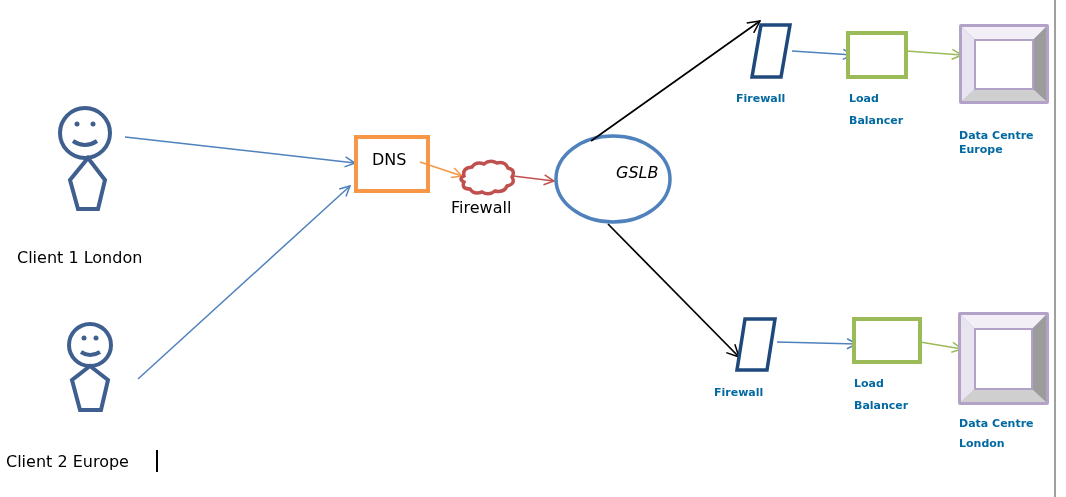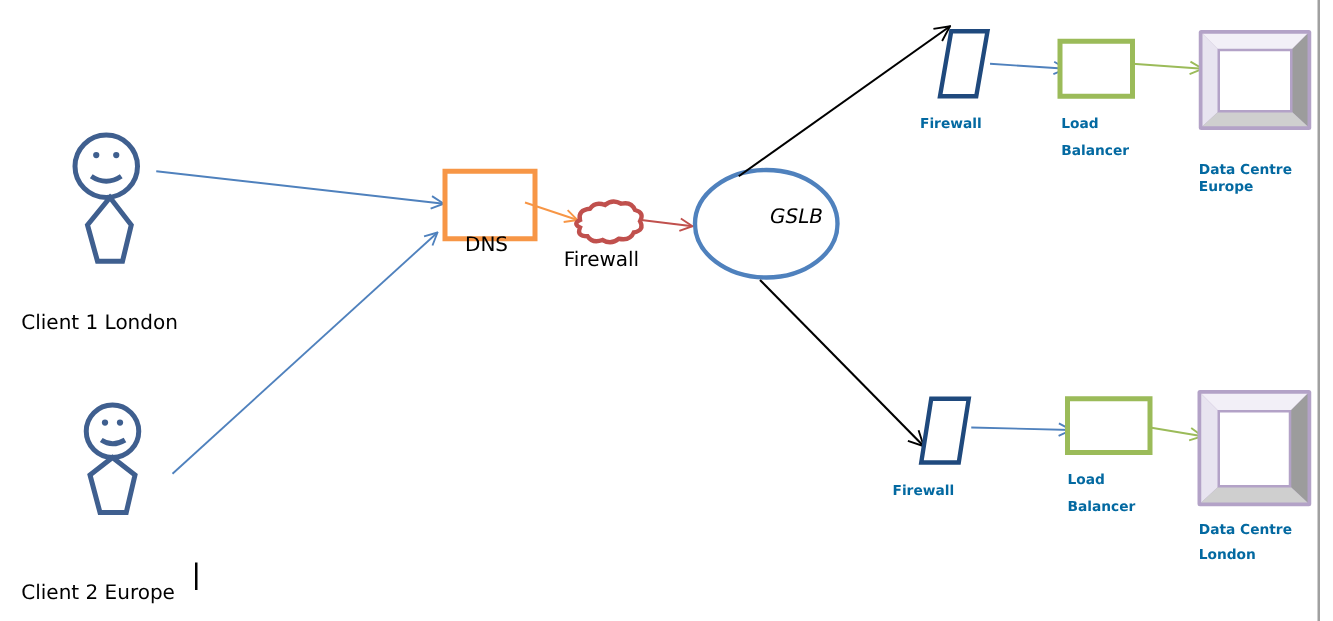--- a/index.html
+++ b/index.html
@@ -88,23 +88,23 @@
     <polygon points="961,315 975,329 975,389 961,402" fill="#e8e4f0"></polygon>
     <polygon points="1046,315 1046,402 1032,389 1032,329" fill="#9c9c9c"></polygon>
     <polygon points="961,402 1046,402 1032,389 975,389" fill="#cfcfcf"></polygon>
     <rect x="975" y="329" width="57" height="60" fill="#fff" stroke="#b3a2c7" stroke-width="2"></rect>
   </g>
 </svg>
 
 <div class="edge"></div>
 
 <div class="lbl black" style="left:17px;top:248px;">Client 1 London</div>
-<div class="lbl black" style="left:17px;top:452px;margin-top:12px;">Client 2 Europe</div>
+<div class="lbl black" style="left:6px;top:452px;">Client 2 Europe</div>
 <div class="caret"></div>
-<div class="lbl black" style="left:372px;top:150px;margin-top:36px;">DNS</div>
+<div class="lbl black" style="left:372px;top:150px;">DNS</div>
 <div class="lbl black" style="left:451px;top:198px;">Firewall</div>
 <div class="lbl black" style="left:616px;top:163px;font-style:italic;">GSLB</div>
 
 <div class="lbl blue" style="left:736px;top:88px;">Firewall</div>
 <div class="lbl blue" style="left:849px;top:88px;">Load</div>
 <div class="lbl blue" style="left:849px;top:110px;">Balancer</div>
 <div class="lbl blue" style="left:959px;top:125px;">Data Centre</div>
 <div class="lbl blue" style="left:959px;top:139px;">Europe</div>
 
 <div class="lbl blue" style="left:714px;top:382px;">Firewall</div>

